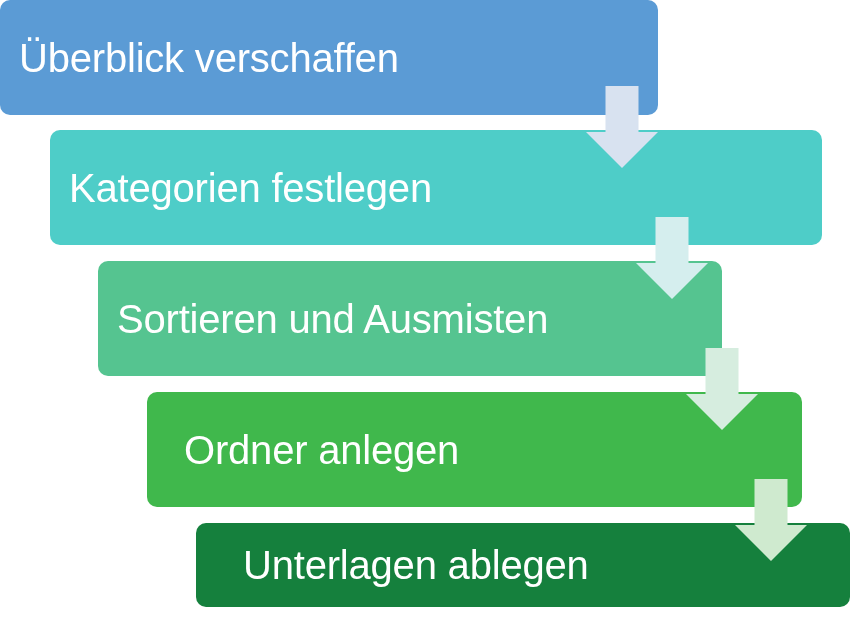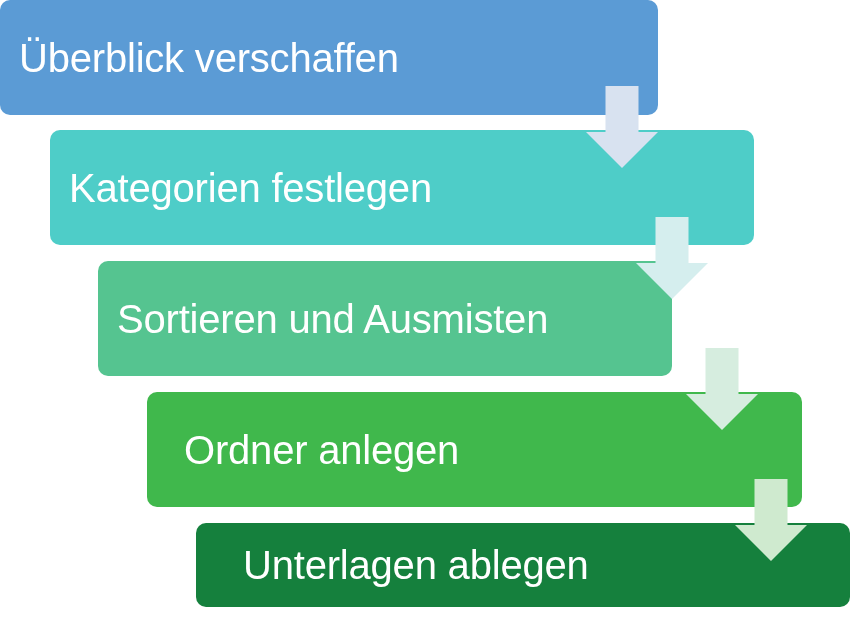--- a/index.html
+++ b/index.html
@@ -45,25 +45,25 @@
 </style>
 </head>
 <body>
 
 <div id="diagram" style="width: 850px; height: 638px; background: rgb(255, 255, 255);">
 
   <div class="step-box" id="box-0" style="left: 0px; top: 0px; width: 658px; height: 115px; background: rgb(91, 155, 213);">
     <span class="step-label" style="color: rgb(255, 255, 255);">Überblick verschaffen</span>
   </div>
 
-  <div class="step-box" id="box-1" style="left: 50px; top: 130px; width: 704px; height: 115px; background: rgb(78, 205, 200);">
+  <div class="step-box" id="box-1" style="left: 50px; top: 130px; width: 772px; height: 115px; background: rgb(78, 205, 200);">
     <span class="step-label" style="color: rgb(255, 255, 255);">Kategorien festlegen</span>
   </div>
 
-  <div class="step-box" id="box-2" style="left: 98px; top: 261px; width: 574px; height: 115px; background: rgb(85, 196, 144);">
+  <div class="step-box" id="box-2" style="left: 98px; top: 261px; width: 624px; height: 115px; background: rgb(85, 196, 144);">
     <span class="step-label" style="color: rgb(255, 255, 255);">Sortieren und Ausmisten</span>
   </div>
 
   <div class="step-box" id="box-3" style="left: 147px; top: 392px; width: 655px; height: 115px; background: rgb(64, 184, 76); padding-left: 18px;">
     <span class="step-label" style="color: rgb(255, 255, 255);">Ordner anlegen</span>
   </div>
 
   <div class="step-box" id="box-4" style="left: 196px; top: 523px; width: 654px; height: 84px; background: #15803d; padding-left: 28px;">
     <span class="step-label" style="color: rgb(255, 255, 255);">Unterlagen ablegen</span>
   </div>

